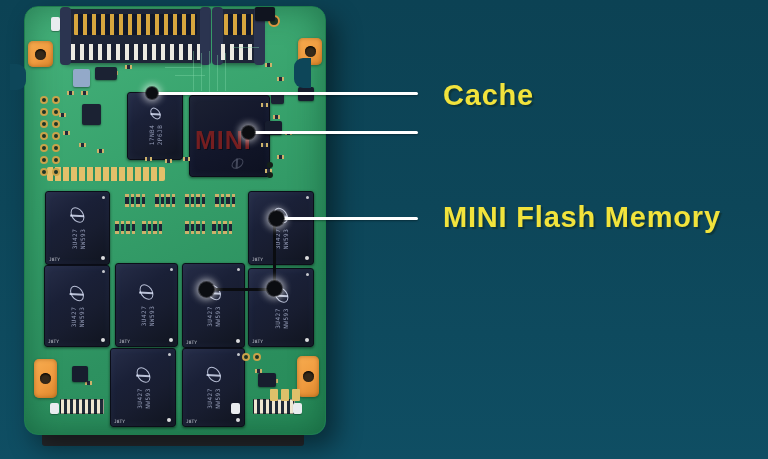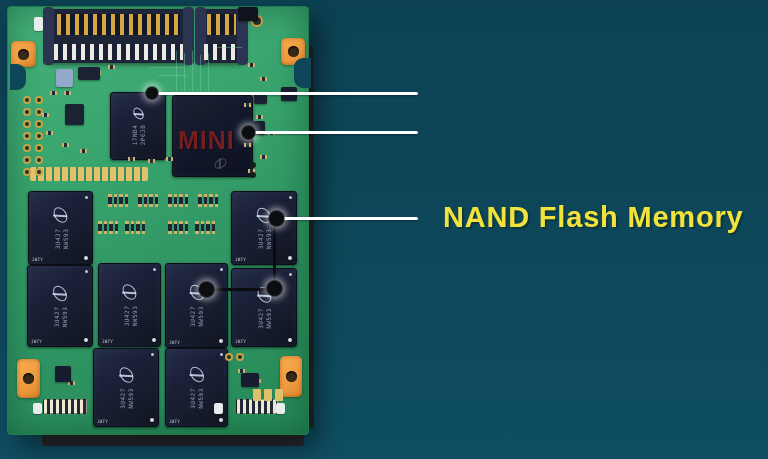--- a/index.html
+++ b/index.html
@@ -2,23 +2,23 @@
 <html style="--background: #0d4659; --pcb-green: #37a26c; --label-yellow: #f2e33c; --callout-line: #ffffff; --chip-dark: #181d30; --watermark-red: #801f1f; --tab-orange: #ef9a3e; --pin-gold: #d7a63e;"><head>
 <meta charset="utf-8">
 <style>
   html,body{margin:0;padding:0;background:#000;}
   .scene{position:relative;width:768px;height:459px;overflow:hidden;
     background:linear-gradient(180deg,#0c4254 0%, var(--background,#0d4659) 45%, #0f4e63 100%);
     font-family:"Liberation Sans",sans-serif;}
 
   
   .underlayer{position:absolute;background:#26292d;border-radius:3px;z-index:0;}
-  .pcb{position:absolute;left:7px;top:6px;width:300px;height:427px;z-index:1;
+  .pcb{position:absolute;left:24px;top:6px;width:300px;height:427px;z-index:1;
     background:linear-gradient(155deg,#46b37c 0%, var(--pcb-green,#37a26c) 38%, #2d9160 70%, #268a58 100%);
-    border:1px solid #1e7d4d;border-radius:4px;
+    border:1px solid #1e7d4d;border-radius:14px;
     box-shadow:inset 0 0 34px rgba(0,55,30,.45), 10px 12px 26px rgba(0,0,0,.45);}
   .notch{position:absolute;background:var(--background,#0d4659);z-index:2;}
 
   
   .sata{position:absolute;background:#1e2538;border-radius:4px;box-shadow:0 2px 5px rgba(0,0,0,.45);}
   .sata::before,.sata::after{content:"";position:absolute;top:-2px;bottom:-2px;width:11px;
     background:#2b3450;border-radius:4px;}
   .sata::before{left:-3px;} .sata::after{right:-3px;}
   .ptop{position:absolute;left:11px;right:11px;top:5px;height:21px;border-radius:1px;
     background:repeating-linear-gradient(90deg,var(--pin-gold,#d7a63e) 0 4px,#12182a 4px 9px);}
@@ -331,15 +331,16 @@
   <div class="cline" style="left:152px;top:92px;width:266px;"></div>
   <div class="cline" style="left:248px;top:131px;width:170px;"></div>
   <div class="cline" style="left:276px;top:217px;width:142px;"></div>
 
   <div class="dot" style="left:146px;top:87px;width:12px;height:12px;"></div>
   <div class="dot" style="left:242px;top:126px;width:13px;height:13px;"></div>
   <div class="dot" style="left:269px;top:211px;width:15px;height:15px;"></div>
   <div class="dot" style="left:267px;top:281px;width:15px;height:15px;"></div>
   <div class="dot" style="left:199px;top:282px;width:15px;height:15px;"></div>
 
-  <div class="callout-label" style="top:203px;">NAND Flash Memory</div>
+  <div class="callout-label" style="top:81px;">Cache</div>
+  <div class="callout-label" style="top:203px;">MINI Flash Memory</div>
 
 </div>
 
 </body></html>

